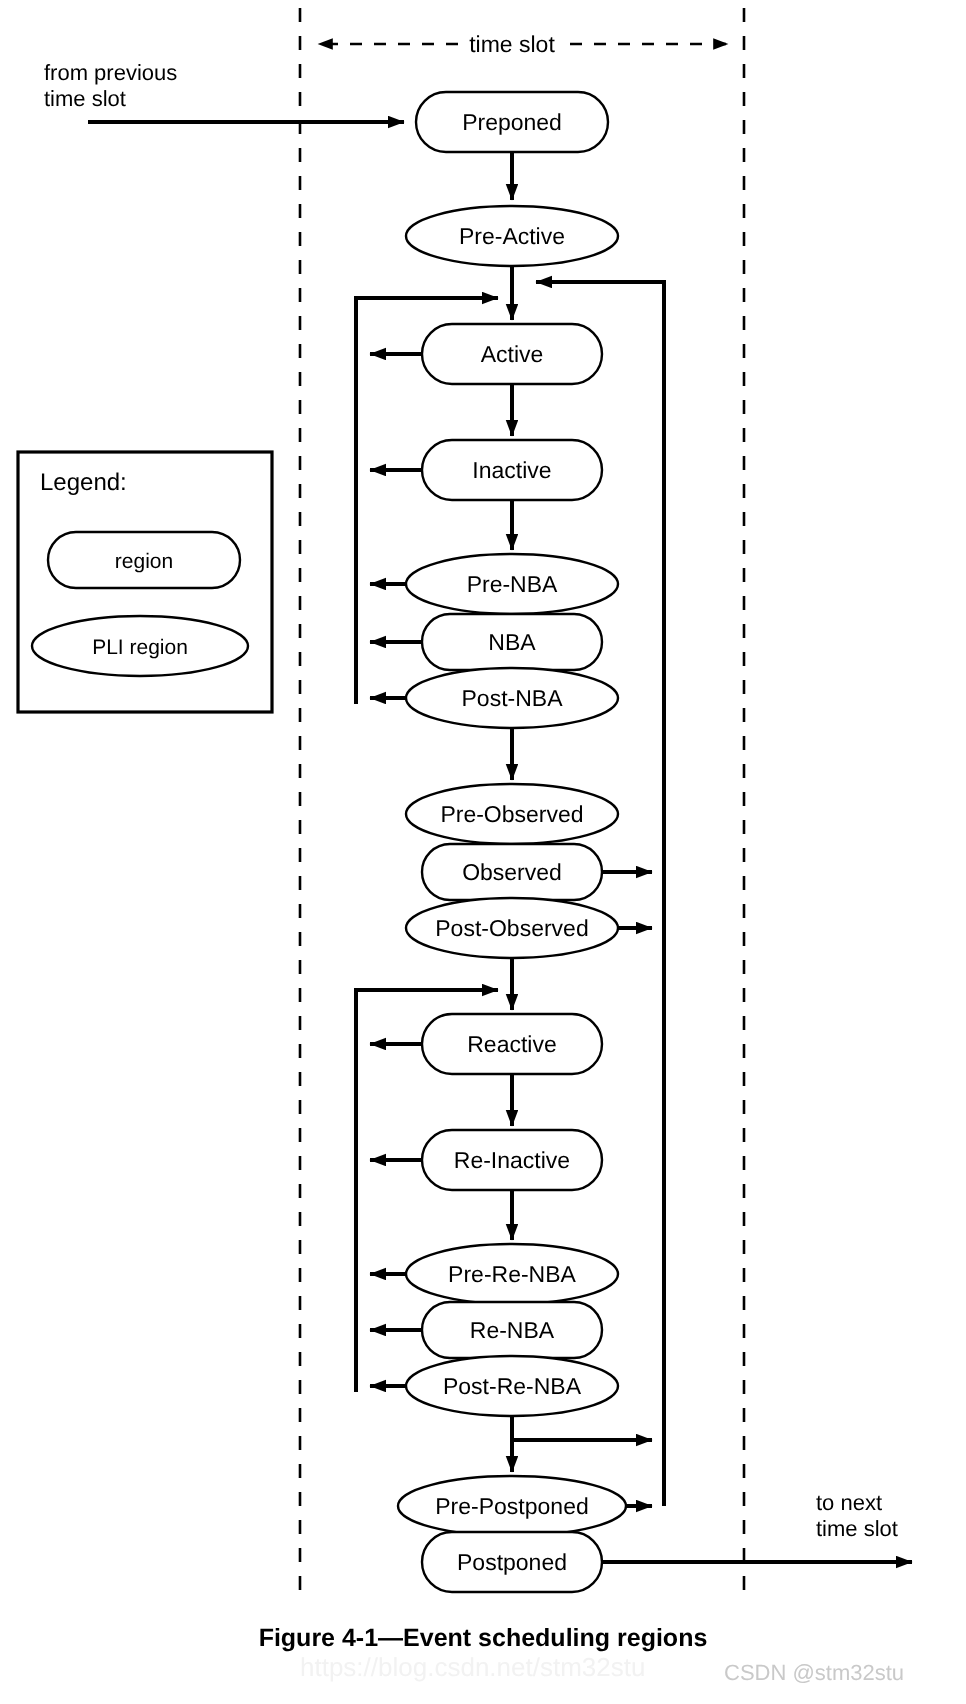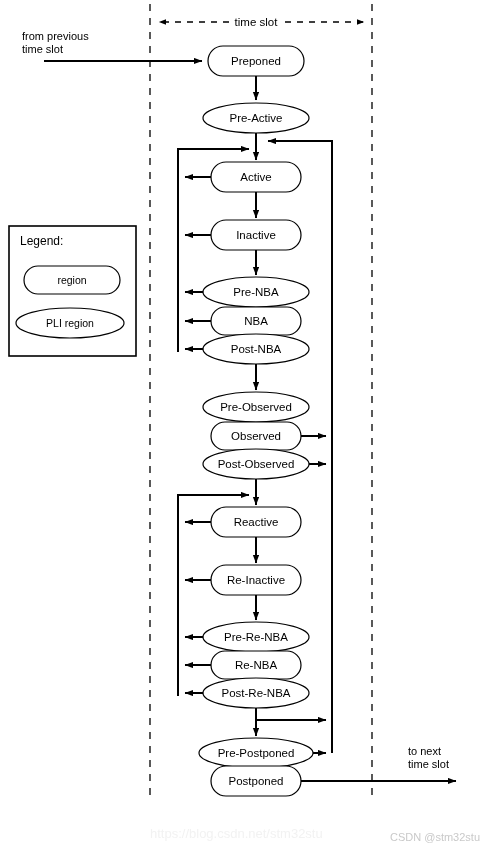--- a/index.html
+++ b/index.html
@@ -42,21 +42,21 @@
     font-size:12.5px;font-weight:bold;color:#000;letter-spacing:0px;
   }
   #watermark-url{
     position:absolute;left:150px;top:826px;
     font-family:"Liberation Sans","DejaVu Sans",sans-serif;
     font-size:13px;color:#f2f2f2;white-space:nowrap;pointer-events:none;
   }
   #watermark-user{
     position:absolute;left:362px;top:831px;
     font-family:"Liberation Sans","DejaVu Sans",sans-serif;
-    font-size:11px;color:#c9c9c9;white-space:nowrap;pointer-events:none;margin-left:28px;
+    font-size:11px;color:#c9c9c9;white-space:nowrap;pointer-events:none;
   }
 </style>
 </head>
 <body>
 
 <div id="figure-root">
 
   <svg id="diagram" viewBox="0 0 483 852">
     <defs>
       <marker id="arrow" markerWidth="9" markerHeight="9" refX="8.2" refY="3.2" orient="auto" markerUnits="userSpaceOnUse">
@@ -201,16 +201,17 @@
       <rect class="legend-box" x="9" y="226" width="127" height="130"></rect>
       <text class="legend-title" x="20" y="245">Legend:</text>
       <rect class="shape" x="24" y="266" width="96" height="28" rx="14" ry="14"></rect>
       <text class="legend-item" x="72" y="281">region</text>
       <ellipse class="shape" cx="70" cy="323" rx="54" ry="15"></ellipse>
       <text class="legend-item" x="70" y="324">PLI region</text>
     </g>
 
   </svg>
 
+  <div id="caption">Figure 4-1—Event scheduling regions</div>
   <div id="watermark-url">https://blog.csdn.net/stm32stu</div>
   <div id="watermark-user">CSDN @stm32stu</div>
 
 </div>
 
 </body></html>

